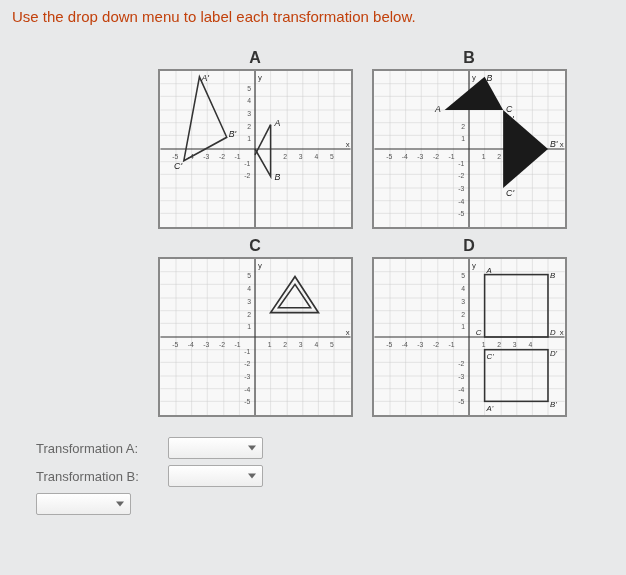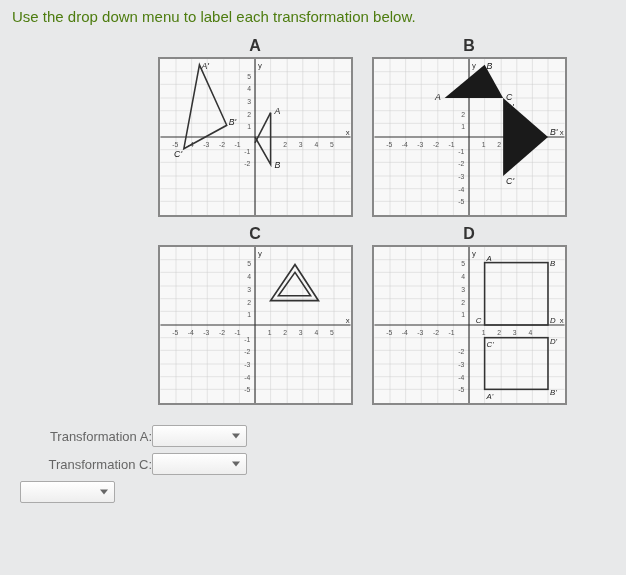--- a/index.html
+++ b/index.html
@@ -7,22 +7,22 @@
       width: 626px;
       height: 575px;
       background: #e8e9ea;
       font-family: Arial, sans-serif;
       padding: 8px 12px;
       font-size: 14px;
       color: #555;
     }
     .instruction {
       font-size: 15px;
-      color: #4d7c0f;
-      margin-bottom: 12px;
+      color: #c2410c;
+      margin-bottom: 24px;
     }
     .graphs-container {
       display: grid;
       grid-template-columns: 1fr 1fr;
       gap: 8px;
       width: 420px;
       margin: 0 auto 20px 140px;
     }
     .graph-wrapper {
       text-align: center;
@@ -41,22 +41,21 @@
       position: relative;
       margin: 0 auto;
     }
     .grid-svg {
       position: absolute;
       top: 0; left: 0;
       width: 100%;
       height: 100%;
     }
     .controls {
-      margin-left: 8px;
-      text-align: right;
+      margin-left: 24px;
     }
     .control-row {
       display: flex;
       align-items: center;
       margin-bottom: 6px;
     }
     .control-label {
       font-size: 13px;
       color: #666;
       width: 132px;
@@ -325,21 +324,21 @@
 </div>
 
 <div class="controls">
   <div class="control-row">
     <span class="control-label">Transformation A:</span>
     <div class="dropdown">
       <span class="dropdown-arrow"></span>
     </div>
   </div>
   <div class="control-row">
-    <span class="control-label">Transformation C:</span>
+    <span class="control-label">Transformation B:</span>
     <div class="dropdown">
       <span class="dropdown-arrow"></span>
     </div>
   </div>
   <div class="control-row">
     <div class="dropdown">
       <span class="dropdown-arrow"></span>
     </div>
   </div>
 </div>

